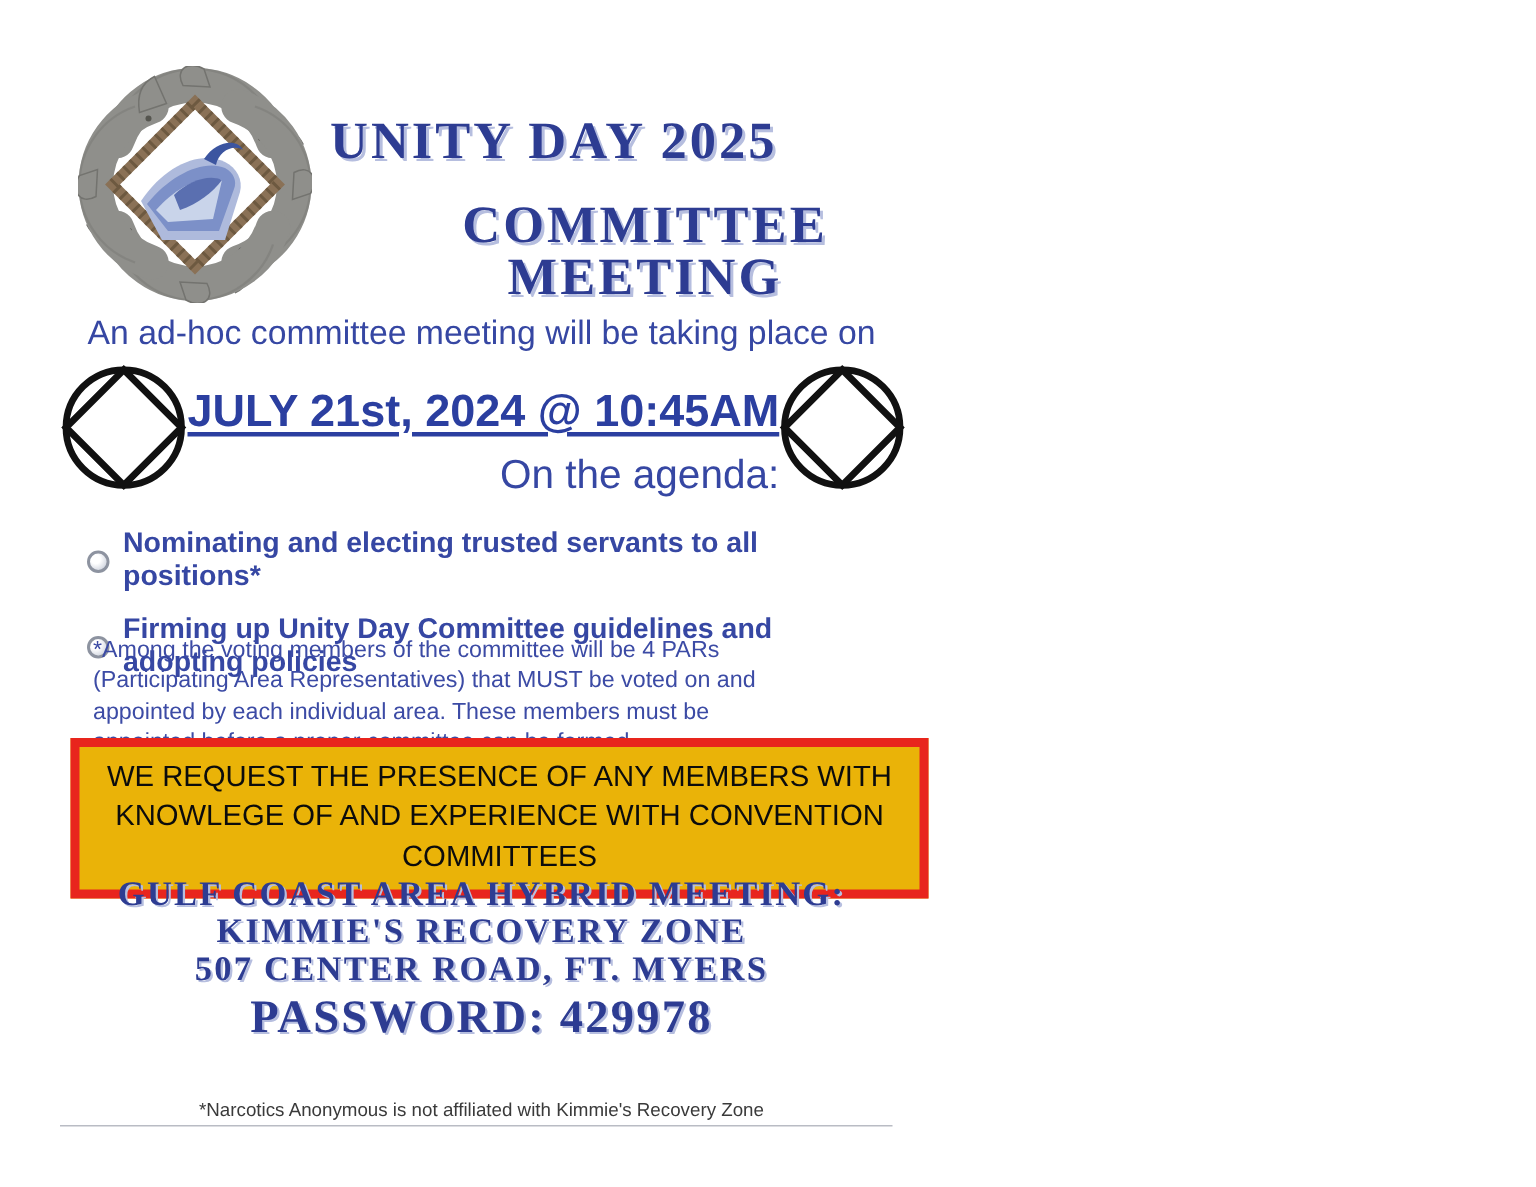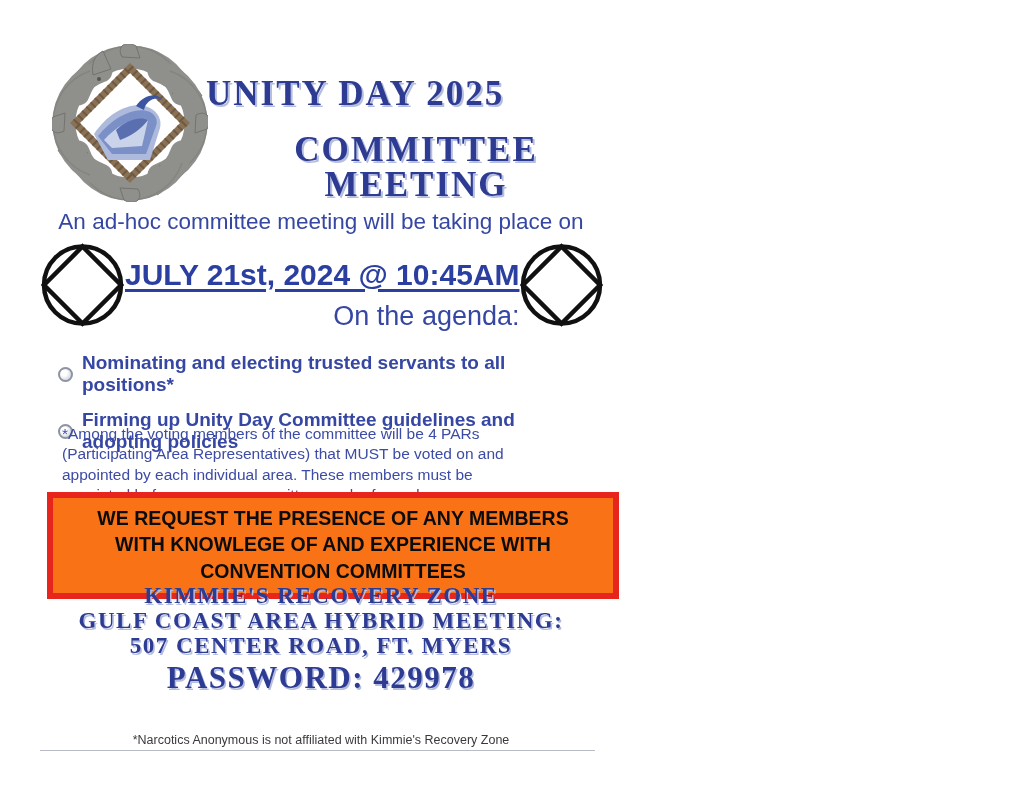--- a/index.html
+++ b/index.html
@@ -4,21 +4,21 @@
 <style>
   html,body{margin:0;padding:0;background:#ffffff;}
   .canvas{
     position:relative;width:1024px;height:791px;background:#ffffff;overflow:hidden;
     font-family:"Liberation Sans",sans-serif;
   }
   
   .logo{position:absolute;left:52px;top:44px;width:156px;height:158px;}
   
   .title{
-    position:absolute;left:206px;top:76px;width:420px;
+    position:absolute;left:220px;top:76px;width:420px;
     font-family:"Liberation Serif",serif;font-weight:bold;color:#2d3c92;
     letter-spacing:2px;line-height:1.0;
     text-shadow:2px 2px 0 #b6bedf;
   }
   .title .t1{font-size:35px;}
   .title .t2{font-size:35px;margin-top:21px;text-align:center;}
   
   .intro{
     position:absolute;left:40px;top:209px;width:562px;text-align:center;
     font-size:22.5px;color:#3647a3;
@@ -43,23 +43,23 @@
   }
   .bullet-text{font-size:19px;color:#3647a3;}
   
   .footnote{
     position:absolute;left:62px;top:424px;width:478px;
     font-size:15.5px;line-height:1.32;color:#3c4ba5;
   }
   
   .callout{
     position:absolute;left:47px;top:492px;width:524px;
-    border:6px solid #e8251d;background:#f97316;
+    border:6px solid #e8251d;background:#eab308;
     padding:7px 18px 9px 18px;text-align:center;
-    font-size:19.5px;font-weight:bold;color:#0c0c0c;line-height:1.35;
+    font-size:19.5px;font-weight:normal;color:#0c0c0c;line-height:1.35;
   }
   
   .deco{
     font-family:"Liberation Serif",serif;font-weight:bold;color:#2d3c92;
     letter-spacing:1.5px;text-shadow:1.5px 1.5px 0 #b6bedf;text-align:center;
   }
   .venue{position:absolute;left:40px;top:584px;width:562px;}
   .venue .v-line{font-size:23px;line-height:1.08;}
   .login{position:absolute;left:40px;top:661px;width:562px;}
   .login .l-line{font-size:31px;line-height:1.12;}
@@ -140,22 +140,22 @@
       <span class="bullet-glyph"></span>
       <span class="bullet-text">Firming up Unity Day Committee guidelines and adopting policies</span>
     </div>
   </div>
 
   <div class="footnote">*Among the voting members of the committee will be 4 PARs (Participating Area Representatives) that MUST be voted on and appointed by each individual area. These members must be appointed before a proper committee can be formed.</div>
 
   <div class="callout">WE REQUEST THE PRESENCE OF ANY MEMBERS WITH KNOWLEGE OF AND EXPERIENCE WITH CONVENTION COMMITTEES</div>
 
   <div class="venue deco">
+    <div class="v-line">GULF COAST AREA HYBRID MEETING:</div>
     <div class="v-line">KIMMIE'S RECOVERY ZONE</div>
-    <div class="v-line">GULF COAST AREA HYBRID MEETING:</div>
     <div class="v-line">507 CENTER ROAD, FT. MYERS</div>
   </div>
 
   <div class="login deco">
     <div class="l-line">PASSWORD: 429978</div>
   </div>
 
   <div class="disclaimer">*Narcotics Anonymous is not affiliated with Kimmie's Recovery Zone</div>
   <div class="bottom-rule"></div>
 

